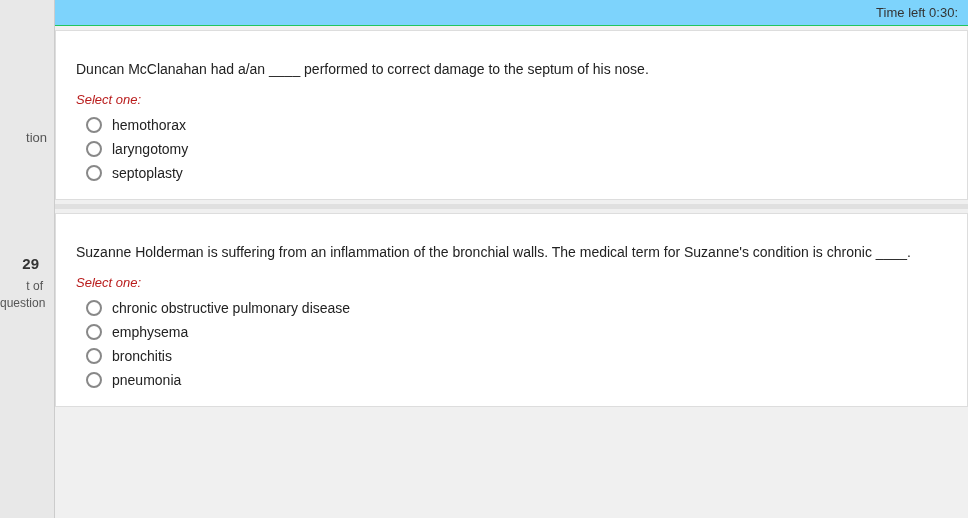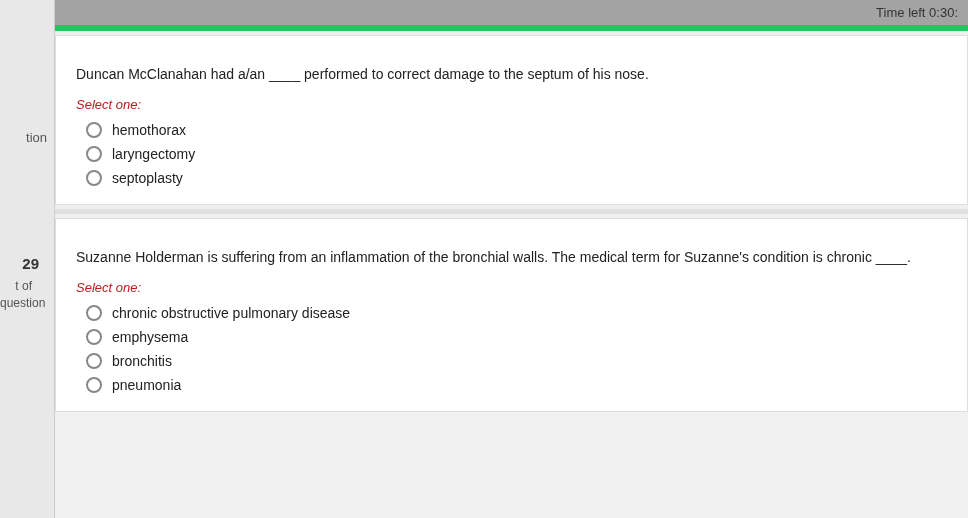--- a/index.html
+++ b/index.html
@@ -35,21 +35,21 @@
       font-size: 15px;
       color: #333;
     }
 
     .sidebar-question-label {
       position: absolute;
       top: 278px;
       left: 0;
       width: 55px;
       text-align: right;
-      padding-right: 23px;
+      padding-right: 12px;
       font-size: 12px;
       color: #555;
       line-height: 1.4;
     }
 
     .sidebar-tion {
       position: absolute;
       top: 130px;
       left: 0;
       width: 55px;
@@ -65,22 +65,22 @@
       display: flex;
       flex-direction: column;
       background: #f0f0f0;
     }
 
     
     .timer-bar {
       display: flex;
       justify-content: flex-end;
       padding: 5px 10px;
-      background: #a3a3a3;
-      border-bottom: 6px solid #22c55e;
+      background: #7dd3fc;
+      border-bottom: 1px solid #22c55e;
     }
 
     .timer-text {
       font-size: 13px;
       color: #333;
     }
 
     
     .question-block {
       background: #fff;
@@ -162,21 +162,21 @@
       <span>Duncan McClanahan had a/an ____ performed to correct damage to the septum of his nose.</span>
     </p>
     <p class="select-one-label">Select one:</p>
     <ul class="options-list">
       <li class="option-item">
         <div class="option-radio"></div>
         <span class="option-label">hemothorax</span>
       </li>
       <li class="option-item">
         <div class="option-radio"></div>
-        <span class="option-label">laryngectomy</span>
+        <span class="option-label">laryngotomy</span>
       </li>
       <li class="option-item">
         <div class="option-radio"></div>
         <span class="option-label">septoplasty</span>
       </li>
     </ul>
   </div>
 
   <div class="block-separator"></div>
 

